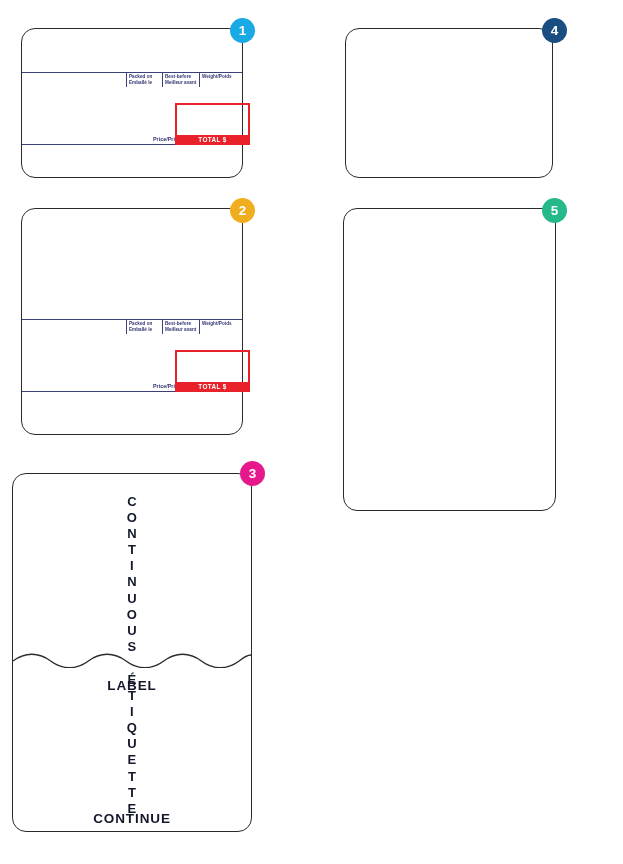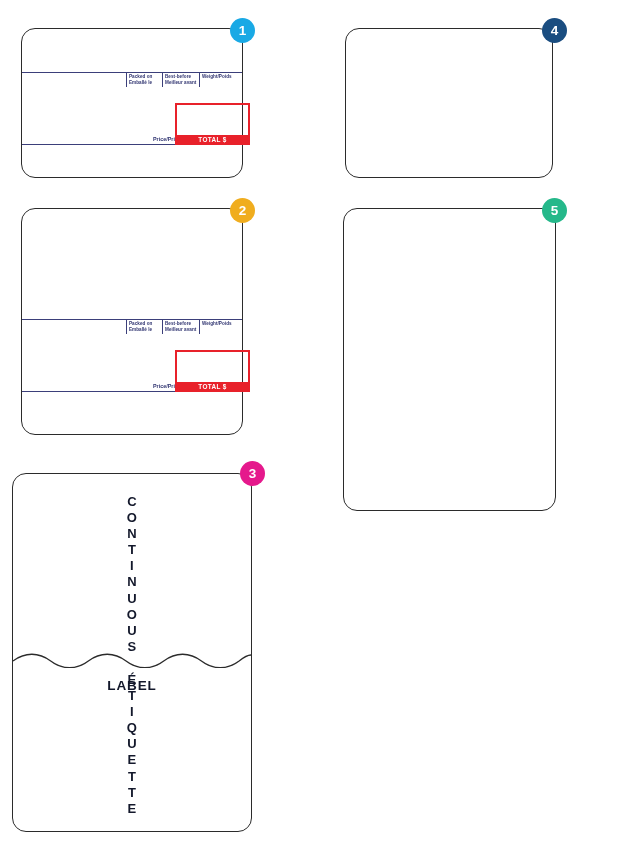--- a/index.html
+++ b/index.html
@@ -231,20 +231,21 @@
           <div>T</div>
           <div>I</div>
           <div>Q</div>
           <div>U</div>
           <div>E</div>
           <div>T</div>
           <div>T</div>
           <div>E</div>
         </div>
 
+      <div class="word-text" style="top:337px;">CONTINUE</div>
     </div>
   </div>
   <div class="badge" style="left:240px; top:461px; background:#e5198c;">3</div>
 
   <div class="label-card" style="left:345px; top:28px; width:208px; height:150px;"></div>
   <div class="badge" style="left:542px; top:18px; background:#1a4d80;">4</div>
 
   <div class="label-card" style="left:343px; top:208px; width:213px; height:303px;"></div>
   <div class="badge" style="left:542px; top:198px; background:#25b88a;">5</div>
 

